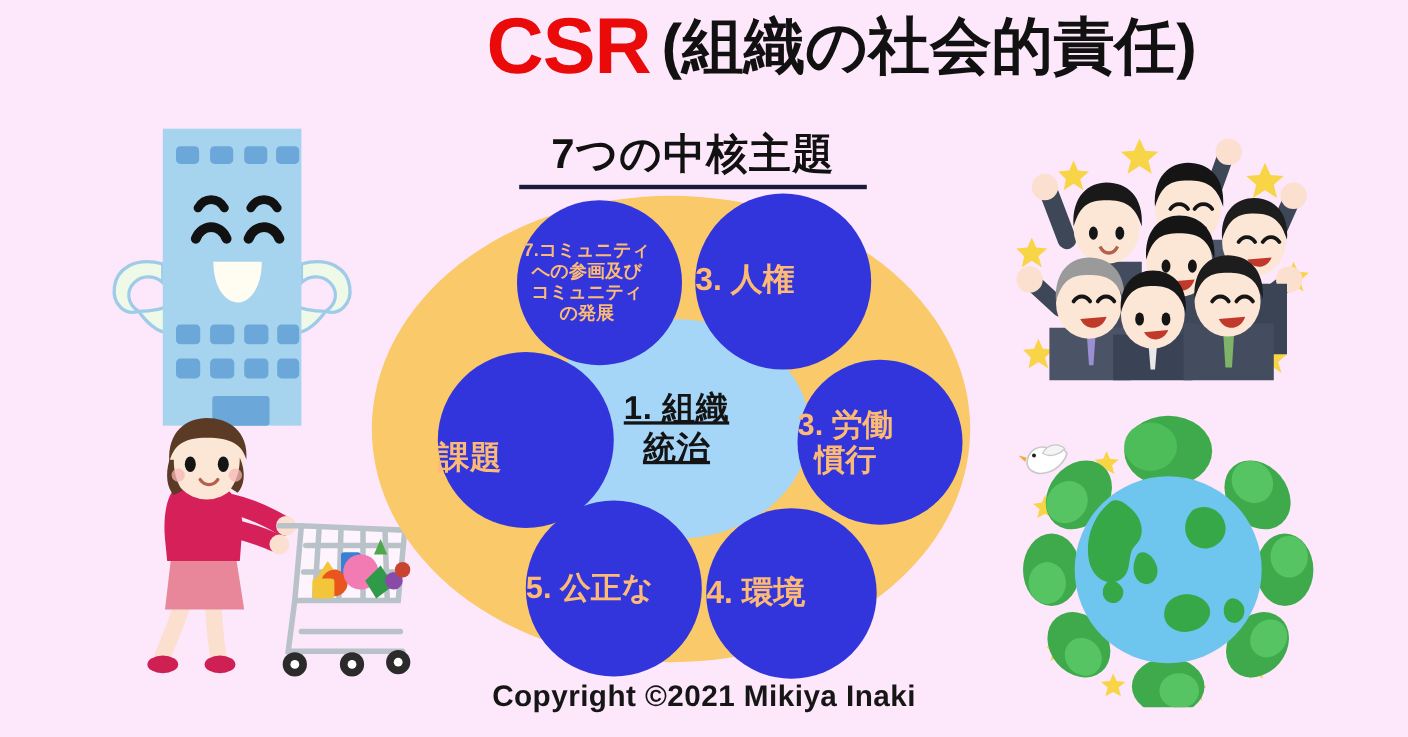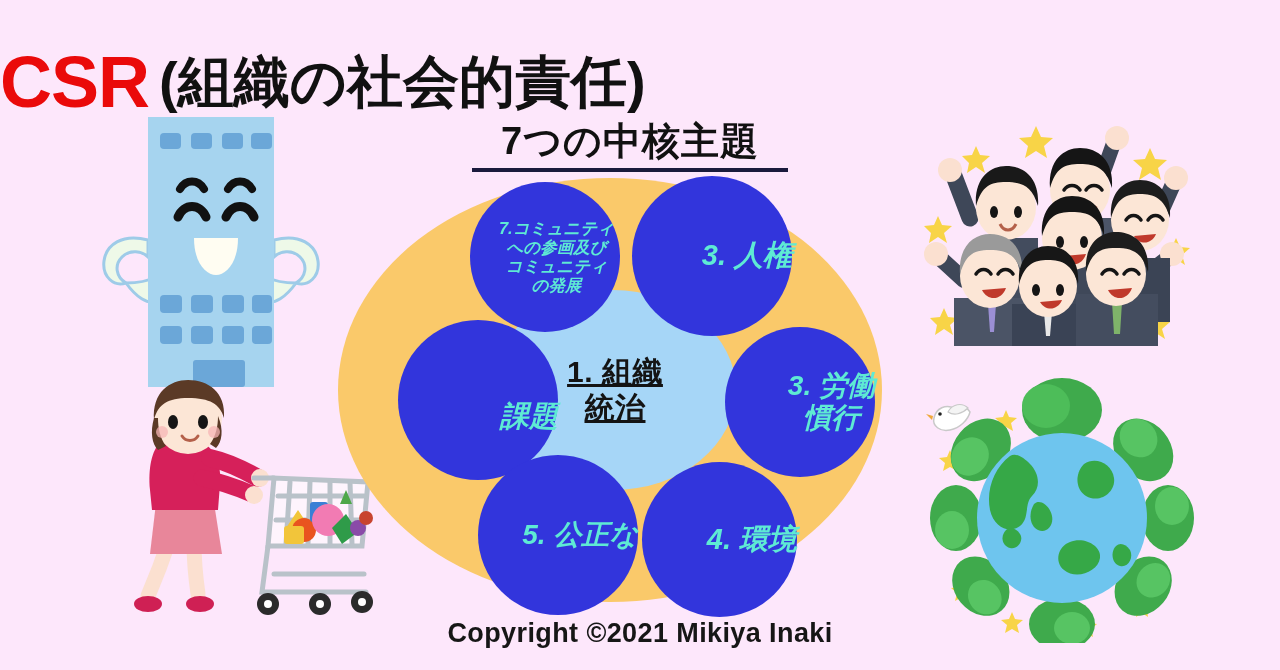--- a/index.html
+++ b/index.html
@@ -21,24 +21,23 @@
     height: 670px;
     background: #fde7fb;
   }
 
   
   .title-bar {
     position: absolute;
     top: 6px;
     left: 0;
     width: 1088px;
-    text-align: left;
+    text-align: right;
     white-space: nowrap;
     line-height: 1;
-    margin-top: 40px;
   }
   .title-csr {
     font-size: 72px;
     font-weight: 700;
     color: #ea0a0a;
     letter-spacing: -1px;
     vertical-align: middle;
   }
   .title-jp {
     font-size: 56px;
@@ -95,27 +94,26 @@
     height: 200px;
     background: #a6d6f7;
     border-radius: 50%;
   }
   .node {
     position: absolute;
     border-radius: 50%;
     background: #3235dc;
     display: flex;
     align-items: center;
-    justify-content: flex-end;
+    justify-content: flex-start;
     text-align: center;
-    color: #5eead4;
+    color: #fdba74;
     font-weight: 700;
     line-height: 1.16;
     box-sizing: border-box;
-    font-style: italic;
   }
   .node-center {
     position: absolute;
     display: flex;
     align-items: center;
     justify-content: center;
     text-align: center;
     color: #141414;
     font-weight: 700;
     line-height: 1.2;

